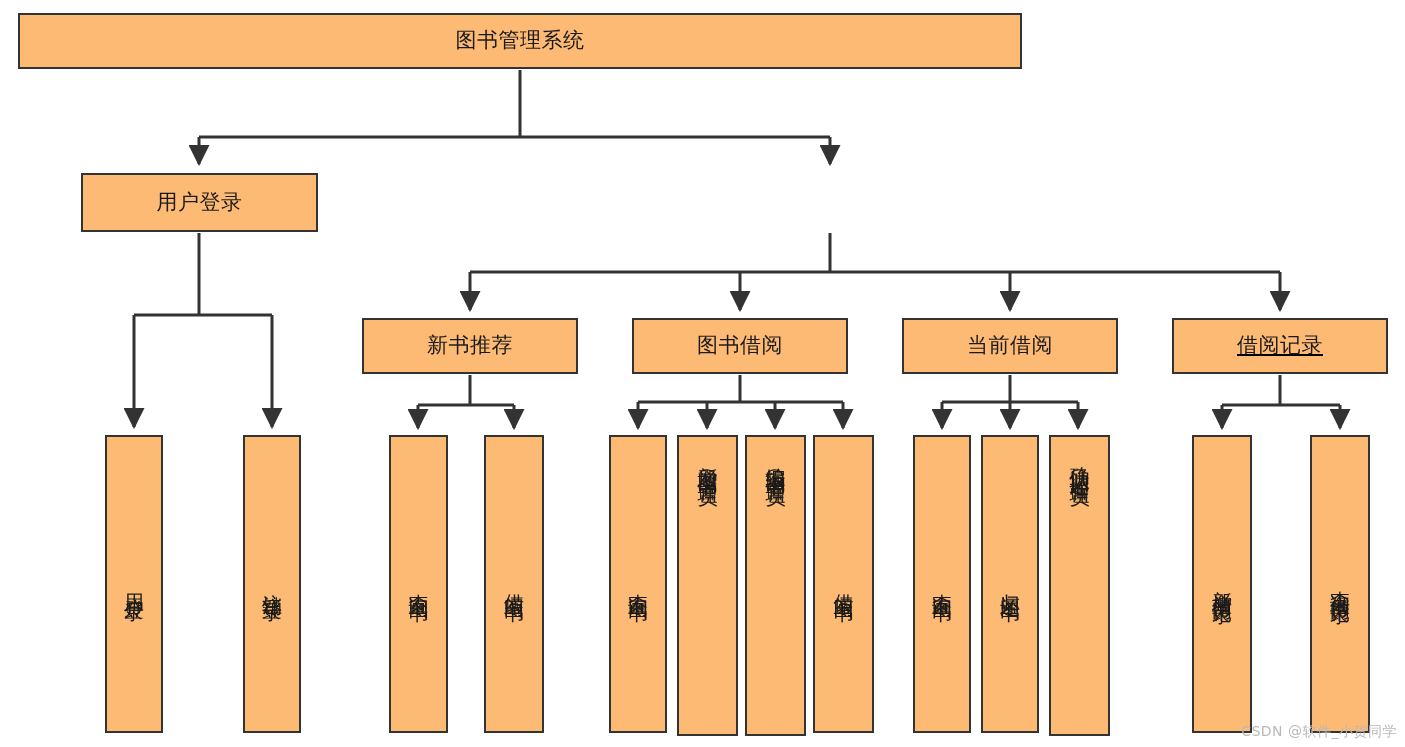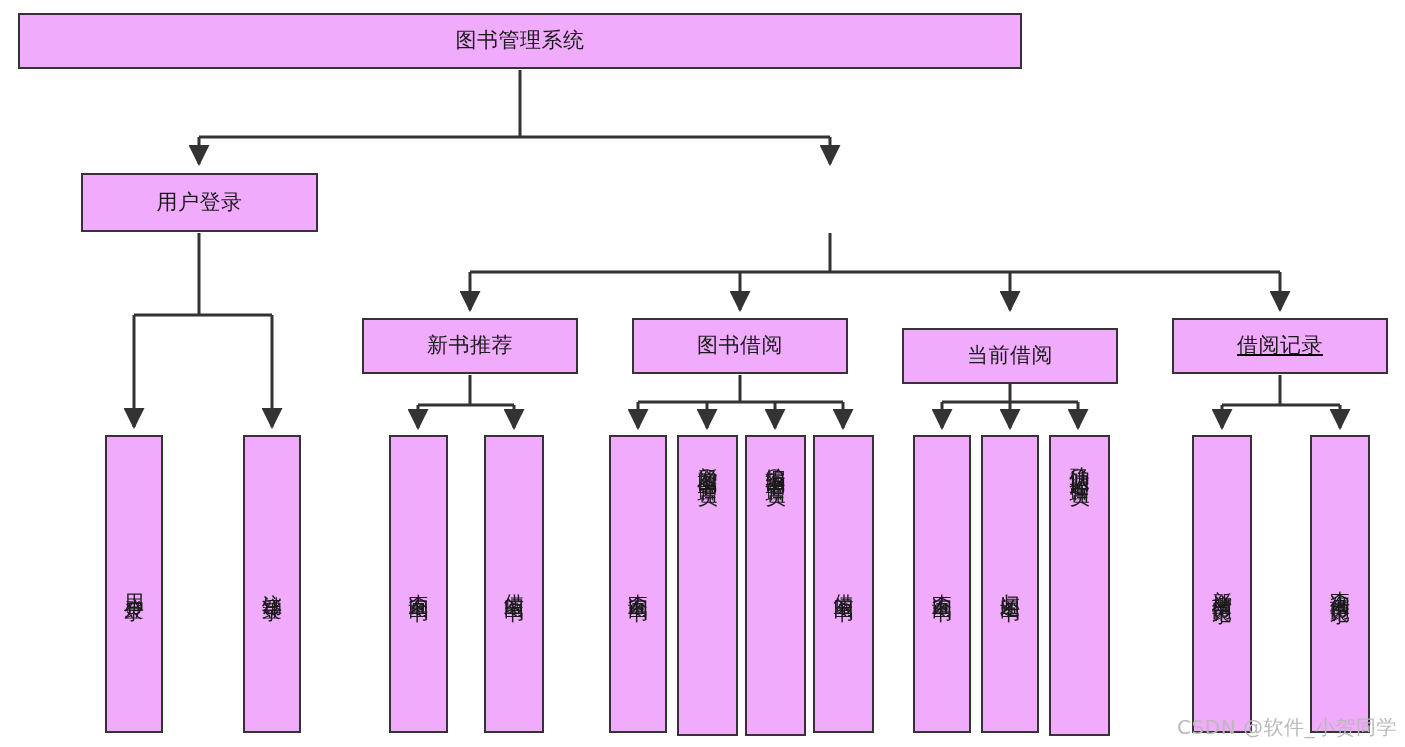--- a/index.html
+++ b/index.html
@@ -22,21 +22,21 @@
   svg#connectors {
     position: absolute;
     left: 0;
     top: 0;
     width: 1405px;
     height: 747px;
   }
   .node {
     position: absolute;
     box-sizing: border-box;
-    background: #f0abfc;
+    background: #fdba74;
     border: 2px solid #333333;
     display: flex;
     align-items: center;
     justify-content: center;
     z-index: 2;
   }
   .node .label {
     color: #1a1a1a;
     font-size: 21px;
     line-height: 1.12;
@@ -61,21 +61,21 @@
   }
   .node.vertical.centered {
     align-items: center;
     padding-top: 0;
   }
   .watermark {
     position: absolute;
     right: 8px;
     bottom: 6px;
     color: #b9b9b9;
-    font-size: 20px;
+    font-size: 14px;
     letter-spacing: 0.5px;
     z-index: 3;
     white-space: nowrap;
   }
 </style>
 </head>
 <body>
 
 <div id="diagram-root">
 
@@ -139,21 +139,21 @@
   <div class="node horizontal" style="left:81px; top:173px; width:237px; height:59px;">
     <span class="label">用户登录</span>
   </div>
 
   <div class="node horizontal" style="left:362px; top:318px; width:216px; height:56px;">
     <span class="label">新书推荐</span>
   </div>
   <div class="node horizontal" style="left:632px; top:318px; width:216px; height:56px;">
     <span class="label">图书借阅</span>
   </div>
-  <div class="node horizontal" style="left:902px; top:318px; width:216px; height:56px;margin-top:10px;">
+  <div class="node horizontal" style="left:902px; top:318px; width:216px; height:56px;">
     <span class="label">当前借阅</span>
   </div>
   <div class="node horizontal" style="left:1172px; top:318px; width:216px; height:56px;text-decoration:underline;">
     <span class="label">借阅记录</span>
   </div>
 
   <div class="node vertical centered" style="left:105px; top:435px; width:58px; height:298px;">
     <span class="label">用户登录</span>
   </div>
   <div class="node vertical centered" style="left:243px; top:435px; width:58px; height:298px;">

